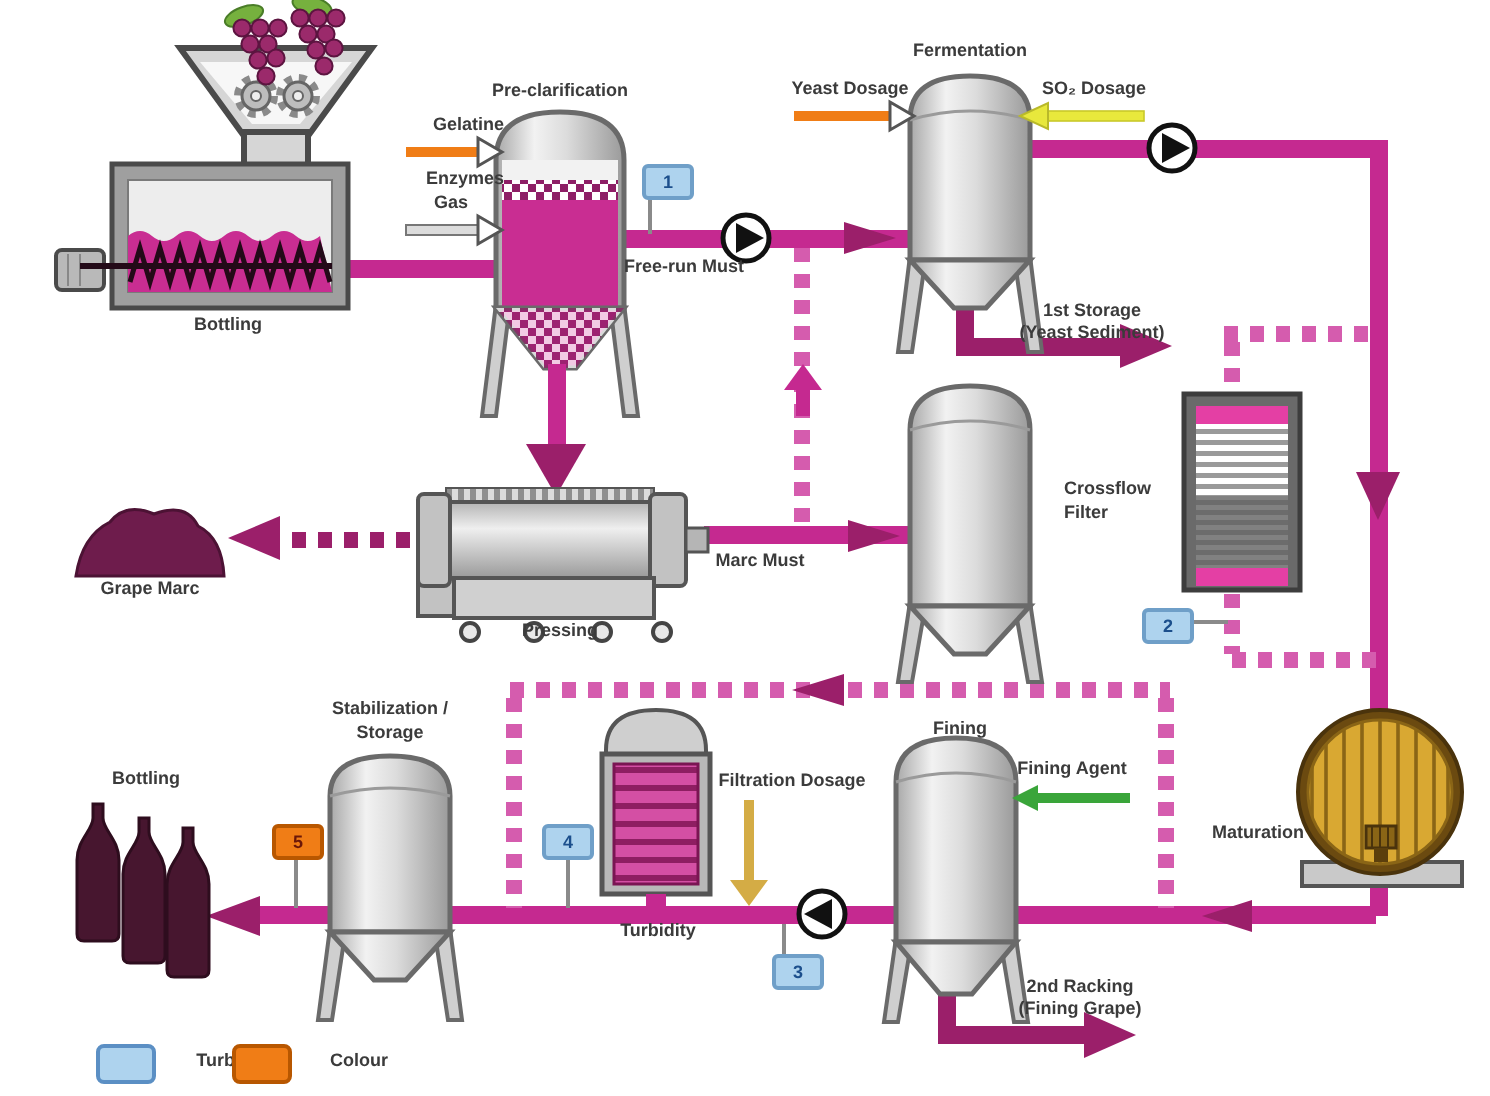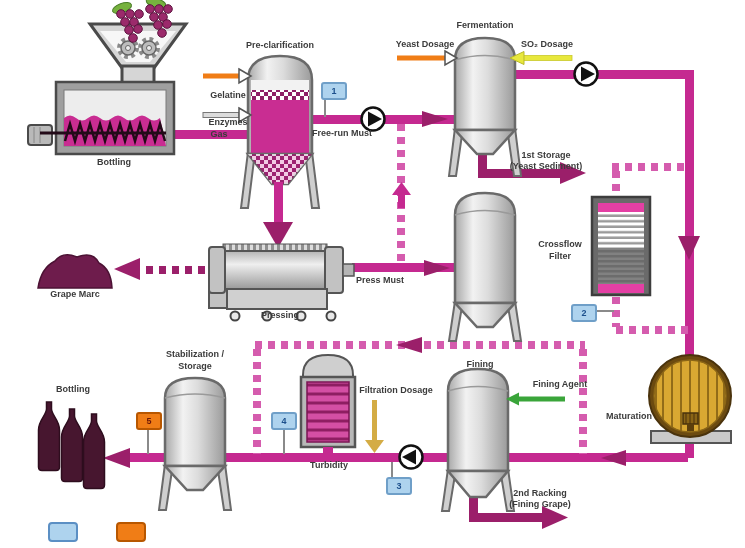--- a/index.html
+++ b/index.html
@@ -1,21 +1,21 @@
 <!DOCTYPE html>
 <html><head>
 <meta charset="utf-8">
 <style>
   html,body{margin:0;padding:0;background:#fff;}
   #stage{position:relative;width:745px;height:548px;background:#ffffff;overflow:hidden;
          font-family:"Liberation Sans",sans-serif;}
   .abs{position:absolute;}
   .lbl{position:absolute;font-size:9px;font-weight:bold;color:#3b3b3b;line-height:1.1;
        text-align:center;white-space:nowrap;}
-  .lbl.left{text-align:center;margin-top:33px;} .lbl.right{text-align:center;}
+  .lbl.left{text-align:right;} .lbl.right{text-align:left;}
   .P{position:absolute;background:#c52990;}        
   .PD{position:absolute;background:#9b1f6a;}       
   .dh{position:absolute;height:8px;background:repeating-linear-gradient(90deg,var(--c) 0 7px,transparent 7px 13px);}
   .dv{position:absolute;width:8px;background:repeating-linear-gradient(180deg,var(--c) 0 7px,transparent 7px 13px);}
   .mk{position:absolute;background:#9b1f6a;}
   .mk.r{clip-path:polygon(0 0,100% 50%,0 100%);}
   .mk.l{clip-path:polygon(100% 0,0 50%,100% 100%);}
   .mk.u{clip-path:polygon(50% 0,0 100%,100% 100%);}
   .mk.d{clip-path:polygon(0 0,100% 0,50% 100%);}
   .badge{position:absolute;border-radius:3px;font-size:9px;font-weight:bold;
@@ -328,27 +328,27 @@
   <div class="lbl" style="left:308px;top:129px;width:68px">Free-run Must</div>
   <div class="lbl" style="left:443px;top:21px;width:84px">Fermentation</div>
   <div class="lbl" style="left:394px;top:40px;width:62px">Yeast Dosage</div>
   <div class="lbl" style="left:516px;top:40px;width:62px">SO₂ Dosage</div>
   <div class="lbl" style="left:506px;top:151px;width:80px">1st Storage</div>
   <div class="lbl" style="left:500px;top:162px;width:92px">(Yeast Sediment)</div>
   <div class="lbl right" style="left:532px;top:240px;width:56px">Crossflow</div>
   <div class="lbl right" style="left:532px;top:252px;width:56px">Filter</div>
   <div class="lbl" style="left:38px;top:290px;width:74px">Grape Marc</div>
   <div class="lbl" style="left:238px;top:311px;width:84px">Pressing</div>
-  <div class="lbl" style="left:350px;top:276px;width:60px">Press Must</div>
+  <div class="lbl" style="left:350px;top:276px;width:60px">Marc Must</div>
   <div class="lbl" style="left:150px;top:350px;width:90px">Stabilization /</div>
   <div class="lbl" style="left:150px;top:362px;width:90px">Storage</div>
   <div class="lbl" style="left:298px;top:461px;width:62px">Turbidity</div>
   <div class="lbl" style="left:352px;top:386px;width:88px">Filtration Dosage</div>
   <div class="lbl" style="left:446px;top:360px;width:68px">Fining</div>
-  <div class="lbl" style="left:528px;top:380px;width:64px">Fining Agent</div>
+  <div class="lbl" style="left:504px;top:380px;width:64px">Fining Agent</div>
   <div class="lbl" style="left:598px;top:412px;width:62px">Maturation</div>
   <div class="lbl" style="left:500px;top:489px;width:80px">2nd Racking</div>
   <div class="lbl" style="left:500px;top:500px;width:80px">(Fining Grape)</div>
   <div class="lbl" style="left:46px;top:385px;width:54px">Bottling</div>
 
   <div class="abs" style="left:48px;top:522px;width:26px;height:16px;background:#aed3ee;border:2px solid #5b8fc4;border-radius:4px"></div>
   <div class="lbl left" style="left:80px;top:526px;width:56px">Turbidity</div>
   <div class="abs" style="left:116px;top:522px;width:26px;height:16px;background:#f07d16;border:2px solid #b85700;border-radius:4px"></div>
   <div class="lbl left" style="left:148px;top:526px;width:46px">Colour</div>
 

